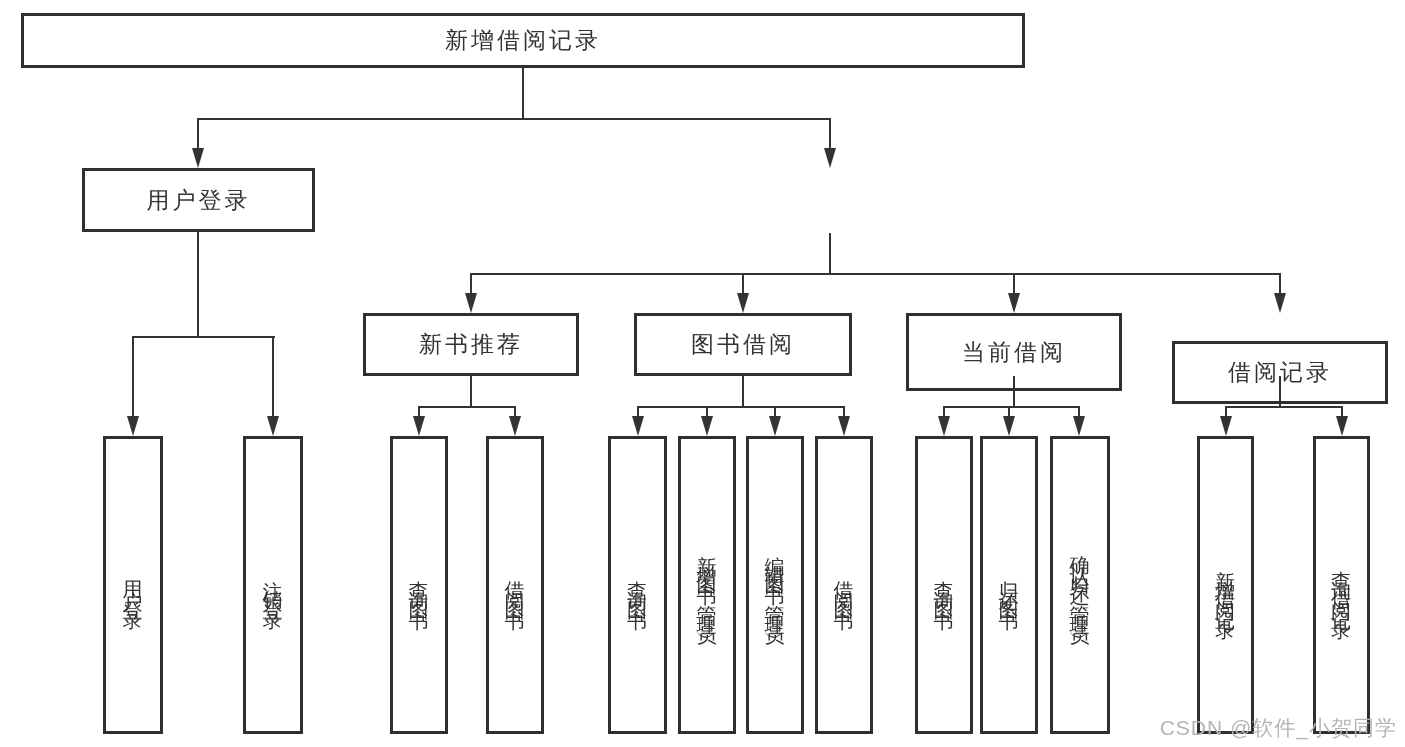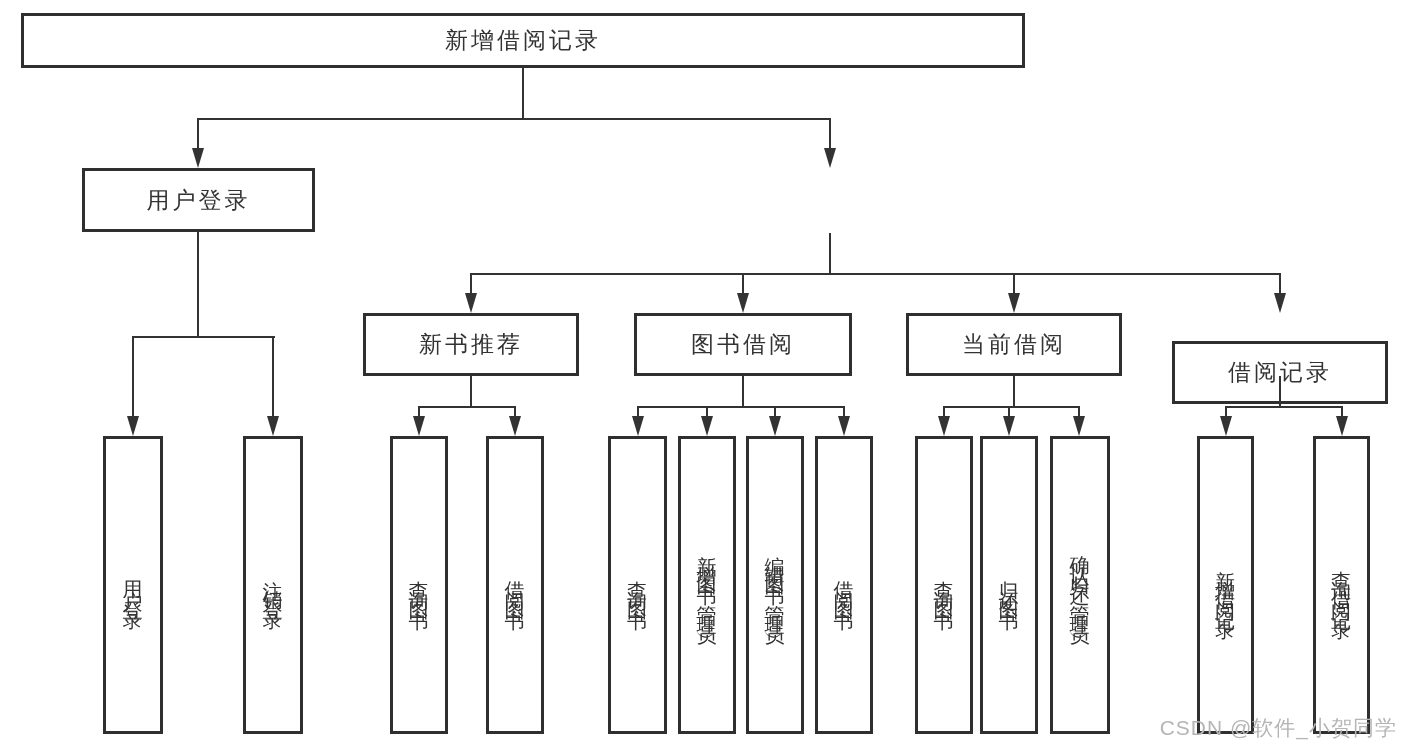--- a/index.html
+++ b/index.html
@@ -89,21 +89,21 @@
   <div class="arr" style="left:1008px;top:293px;"></div>
   <div class="vline" style="left:1279px;top:273px;height:22px;"></div>
   <div class="arr" style="left:1274px;top:293px;"></div>
 
   <div class="box h" style="left:363px;top:313px;width:216px;height:63px;">
     <span>新书推荐</span>
   </div>
   <div class="box h" style="left:634px;top:313px;width:218px;height:63px;">
     <span>图书借阅</span>
   </div>
-  <div class="box h" style="left:906px;top:313px;width:216px;height:63px;">
+  <div class="box h" style="left:906px;top:313px;width:216px;height:78px;">
     <span>当前借阅</span>
   </div>
   <div class="box h" style="left:1172px;top:313px;width:216px;height:63px;margin-top:28px;">
     <span>借阅记录</span>
   </div>
 
   <div class="vline" style="left:470px;top:376px;height:32px;"></div>
   <div class="hline" style="left:418px;top:406px;width:98px;"></div>
   <div class="vline" style="left:418px;top:406px;height:14px;"></div>
   <div class="arr" style="left:413px;top:416px;"></div>

